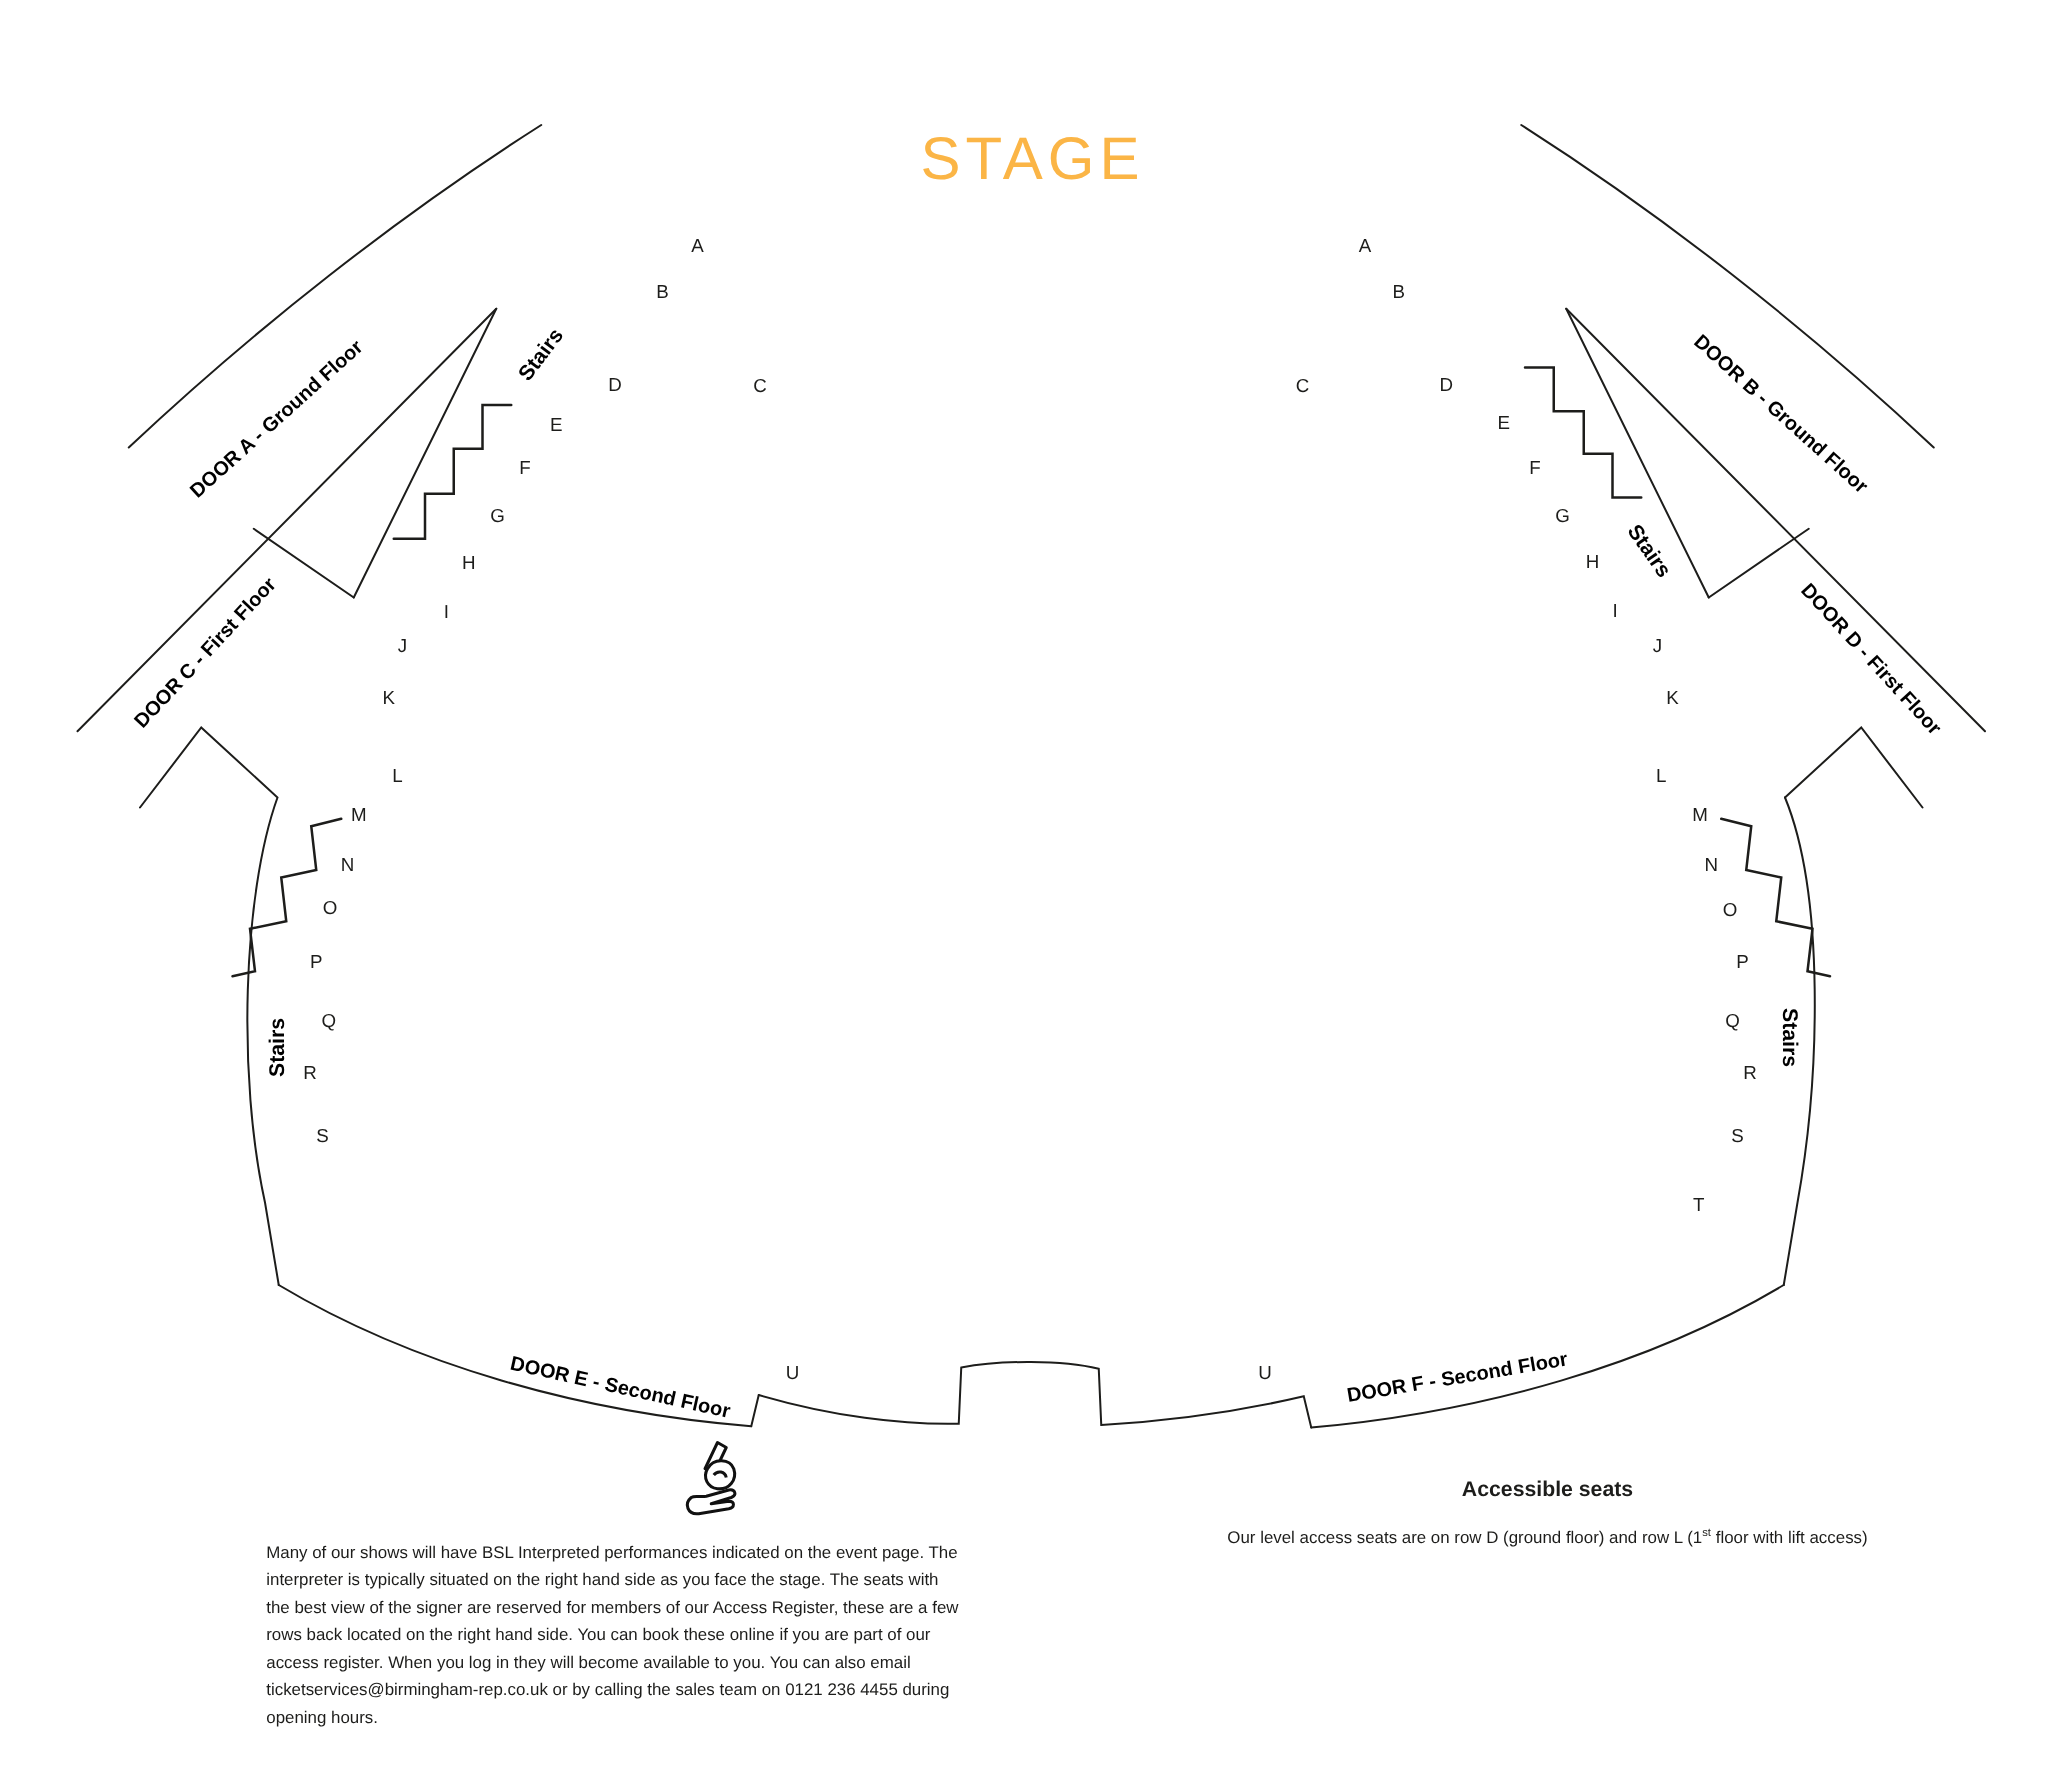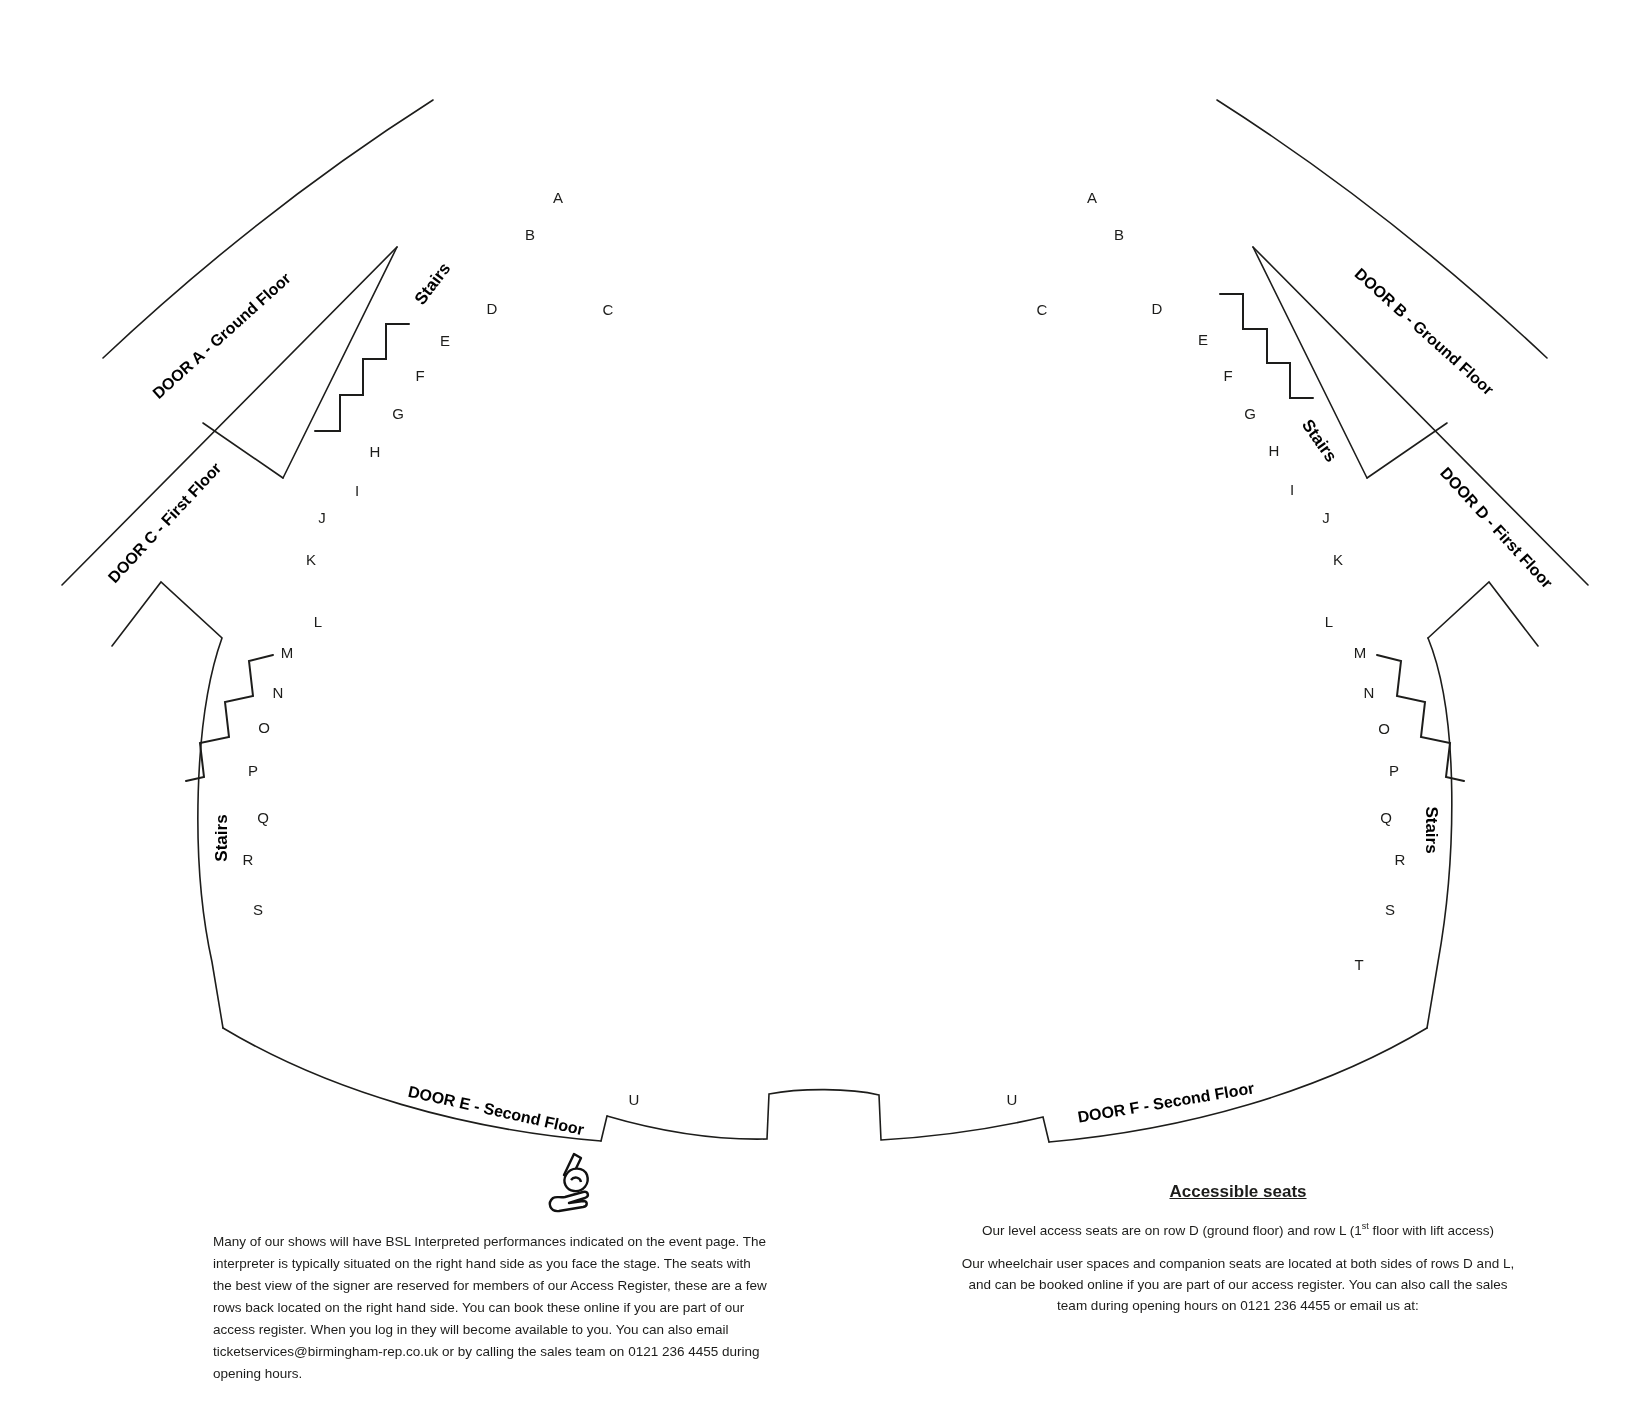--- a/index.html
+++ b/index.html
@@ -11,21 +11,21 @@
   .row-letter, .door-label, .stairs-label, .u-letter{
          position:absolute;white-space:nowrap;}
   .row-letter{font-size:15px;color:#1d1d1b;}
   .door-label{font-size:16px;font-weight:bold;color:#000;}
   .stairs-label{font-size:17px;font-weight:bold;color:#000;}
   .bsl-icon{position:absolute;left:545px;top:1152px;width:52px;height:64px;}
   .text-block{position:absolute;text-align:left;font-size:13.5px;line-height:22px;
               color:#1d1d1b;white-space:pre-line;}
   #bsl-para{left:213px;top:1231px;width:600px;}
   #access-col{position:absolute;left:945px;top:1182px;width:586px;text-align:center;color:#1d1d1b;}
-  #access-col h3{margin:0 0 14px 0;font-size:17px;font-weight:bold;text-decoration:underline;}
+  #access-col h3{margin:0 0 14px 0;font-size:17px;font-weight:bold;}
   #access-col p{margin:4px;font-size:13.5px;line-height:21px;}
   #access-line1{margin-bottom:12px !important;}
   #access-para{white-space:pre-line;}
   #access-email{margin-top:23px !important;}
   sup{font-size:9px;}
 </style>
 </head>
 <body>
 
 <div id="canvas">
@@ -49,20 +49,21 @@
       <path d="M1538,646 L1489,582 L1428,638"></path>
       <path stroke-width="2" d="M1377,655 L1401,661 L1397,696 L1425,702 L1421,737 L1450,743 L1446,777 L1464,781"></path>
       <path d="M1588,585 L1253,247"></path>
       <path d="M1253,247 L1367,478"></path>
       <path d="M1447,423 L1367,478"></path>
       <path stroke-width="2" d="M1220,294 L1243,294 L1243,329 L1267,329 L1267,363 L1290,363 L1290,398 L1313,398"></path>
       <path d="M1547,358 C1445,262 1330,172 1217,100"></path>
     </g>
   </svg>
 
+  <div class="stage">STAGE</div>
 
   <div>
       <span class="row-letter" style="left: 558px; top: 197px; transform: translate(-50%, -50%);">A</span>
       <span class="row-letter" style="left: 530px; top: 234px; transform: translate(-50%, -50%);">B</span>
       <span class="row-letter" style="left: 608px; top: 309px; transform: translate(-50%, -50%);">C</span>
       <span class="row-letter" style="left: 492px; top: 308px; transform: translate(-50%, -50%);">D</span>
       <span class="row-letter" style="left: 445px; top: 340px; transform: translate(-50%, -50%);">E</span>
       <span class="row-letter" style="left: 420px; top: 375px; transform: translate(-50%, -50%);">F</span>
       <span class="row-letter" style="left: 398px; top: 413px; transform: translate(-50%, -50%);">G</span>
       <span class="row-letter" style="left: 375px; top: 451px; transform: translate(-50%, -50%);">H</span>
@@ -128,18 +129,15 @@
 interpreter is typically situated on the right hand side as you face the stage. The seats with
 the best view of the signer are reserved for members of our Access Register, these are a few
 rows back located on the right hand side. You can book these online if you are part of our
 access register. When you log in they will become available to you. You can also email
 ticketservices@birmingham-rep.co.uk or by calling the sales team on 0121 236 4455 during
 opening hours.</div>
 
   <div id="access-col">
     <h3>Accessible seats</h3>
     <p id="access-line1"><span>Our level access seats are on row D (ground floor) and row L (1</span><sup>st</sup><span> floor with lift access)</span></p>
-    <p id="access-para">Our wheelchair user spaces and companion seats are located at both sides of rows D and L,
-and can be booked online if you are part of our access register. You can also call the sales
-team during opening hours on 0121 236 4455 or email us at:</p>
   </div>
 
 </div>
 
 </body></html>

